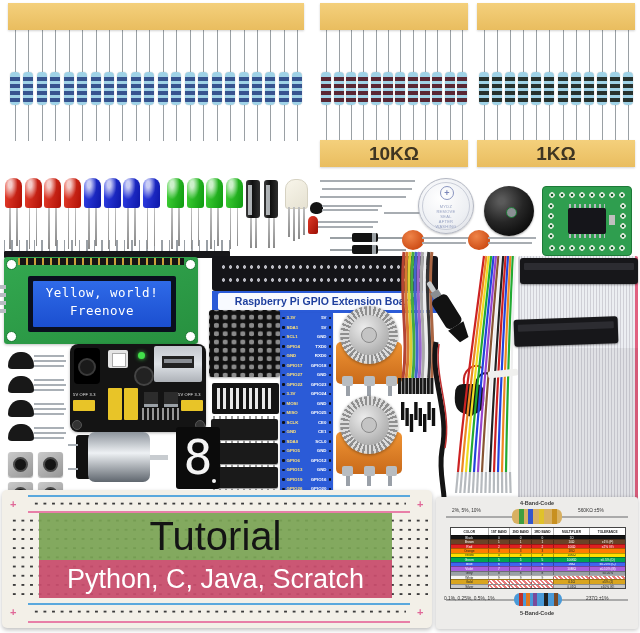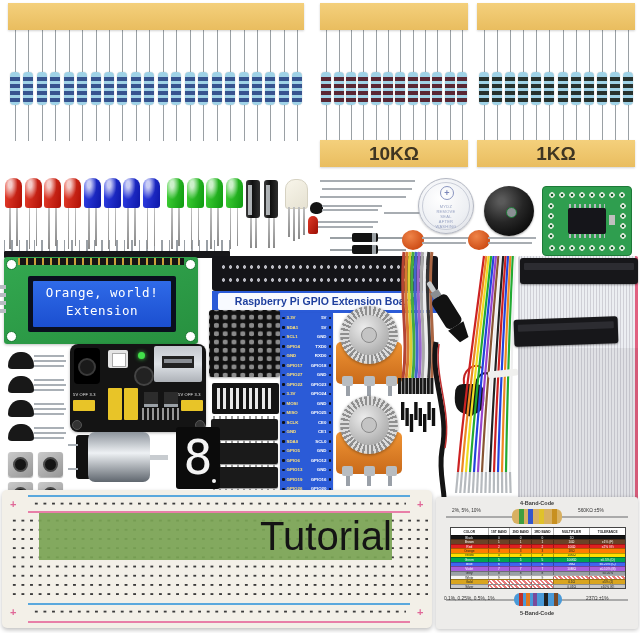--- a/index.html
+++ b/index.html
@@ -197,22 +197,22 @@
   </div>
 
   <div class="a lcd" style="left:4px;top:257px;width:194px;height:87px;">
     <div class="a lcd-pinrow" style="left:14px;top:1px;width:166px;height:7px;"></div>
     <div class="a hole" style="left:2px;top:2px;"></div>
     <div class="a hole" style="left:181px;top:2px;"></div>
     <div class="a hole" style="left:2px;top:74px;"></div>
     <div class="a hole" style="left:181px;top:74px;"></div>
     <div class="a lcd-bezel" style="left:24px;top:19px;width:148px;height:56px;"></div>
     <div class="a lcd-screen" style="left:29px;top:24px;width:138px;height:46px;">
-      <div class="l1">Orange, world!</div>
-      <div class="l2">Extension</div>
+      <div class="l1">Yellow, world!</div>
+      <div class="l2">Freenove</div>
     </div>
     <div class="a lcd-pin" style="left:-6px;top:28px;"></div>
     <div class="a lcd-pin" style="left:-6px;top:36px;"></div>
     <div class="a lcd-pin" style="left:-6px;top:44px;"></div>
     <div class="a lcd-pin" style="left:-6px;top:52px;"></div>
   </div>
 
   <div class="a gpio-conn" style="left:212px;top:256px;width:226px;height:35px;">
     <div class="a gpio-dots" style="left:8px;top:7px;width:210px;height:8px;"></div>
     <div class="a gpio-dots" style="left:8px;top:20px;width:210px;height:8px;"></div>
@@ -491,22 +491,25 @@
       <i></i>
     </div>
 
   <div class="a bboard" style="left:2px;top:490px;width:430px;height:138px;">
     <div class="a bb-line-b" style="left:26px;top:5px;width:382px;"></div>
     <div class="a bb-dots" style="left:30px;top:9px;width:374px;height:11px;"></div>
     <div class="a bb-line-p" style="left:26px;top:21px;width:382px;"></div>
     <div class="a bb-plus" style="left:8px;top:8px;">+</div>
     <div class="a bb-plus" style="left:415px;top:8px;">+</div>
     <div class="a bb-dots" style="left:8px;top:26px;width:418px;height:82px;"></div>
-    <div class="a bb-green" style="left:37px;top:23px;width:353px;height:47px;text-align:right;">
+    <div class="a bb-green" style="left:37px;top:23px;width:353px;height:47px;">
       <span>Tutorial</span>
+    </div>
+    <div class="a bb-red" style="left:37px;top:70px;width:353px;height:38px;">
+      <span>Python, C, Java, Scratch</span>
     </div>
     <div class="a bb-line-b" style="left:26px;top:113px;width:382px;"></div>
     <div class="a bb-dots" style="left:30px;top:117px;width:374px;height:11px;"></div>
     <div class="a bb-line-p" style="left:26px;top:131px;width:382px;"></div>
     <div class="a bb-plus" style="left:8px;top:116px;">+</div>
     <div class="a bb-plus" style="left:415px;top:116px;">+</div>
   </div>
 
   <div class="a card" style="left:436px;top:497px;width:202px;height:132px;">
     <div class="a cc-title" style="left:0;top:3px;width:202px;">4-Band-Code</div>

